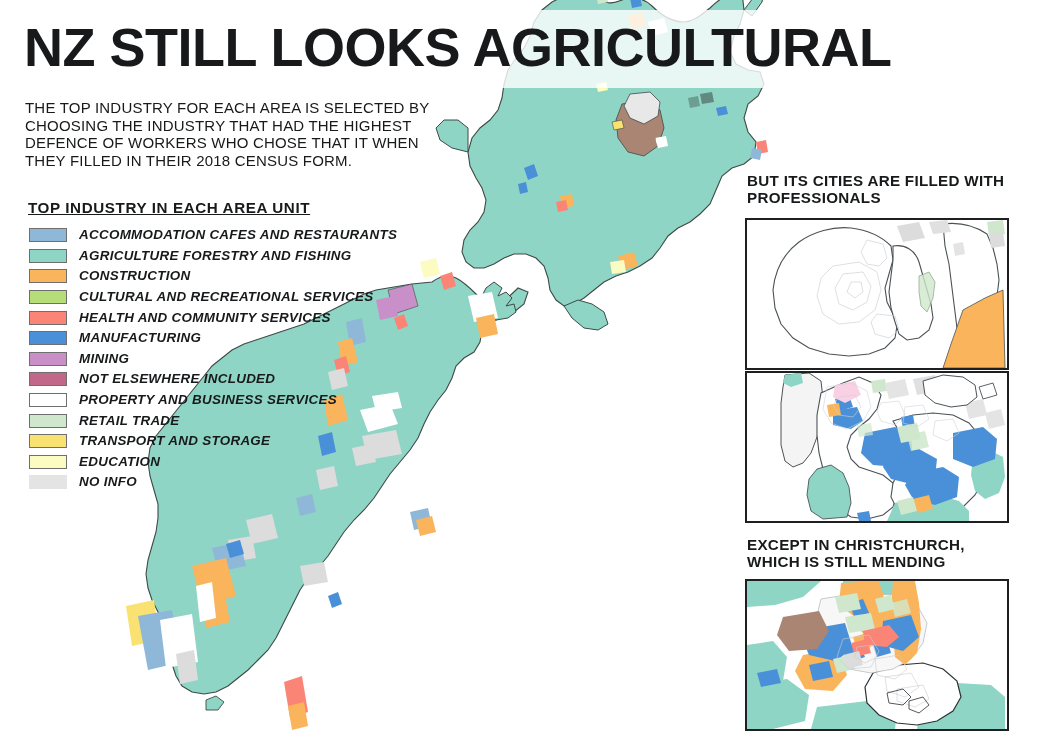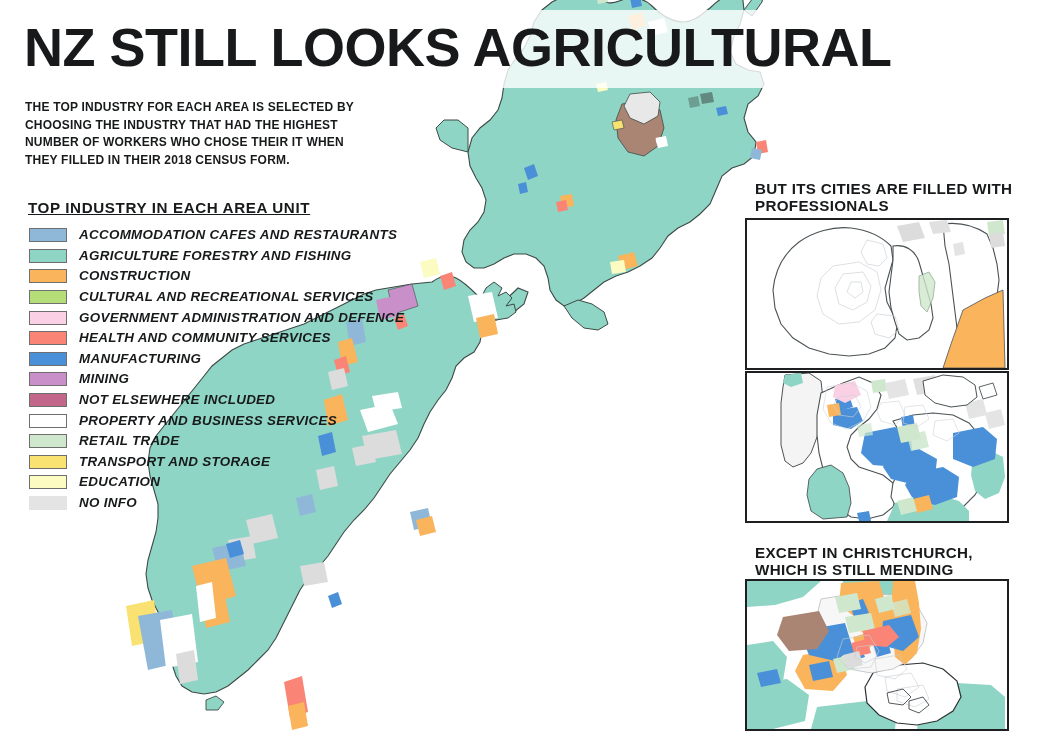--- a/index.html
+++ b/index.html
@@ -51,23 +51,23 @@
     white-space: nowrap;
   }
 
   
   #subtitle {
     position: absolute;
     left: 25px;
     top: 99px;
     width: 460px;
     margin: 0;
-    font-size: 12px;
+    font-size: 15px;
     line-height: 17.6px;
-    font-weight: bold;
+    font-weight: normal;
     letter-spacing: 0.2px;
     color: #17191a;
   }
   #subtitle div { white-space: nowrap; }
 
   
   #legend {
     position: absolute;
     left: 25px;
     top: 199px;
@@ -104,21 +104,21 @@
     font-weight: bold;
     letter-spacing: 0.3px;
     color: #17191a;
     white-space: nowrap;
     text-align: right;
   }
 
   
   .inset-heading {
     position: absolute;
-    margin: 8px;
+    margin: 0;
     width: 290px;
     font-size: 15.2px;
     line-height: 17.4px;
     font-weight: bold;
     letter-spacing: 0.3px;
     color: #17191a;
   }
   .inset-heading div { white-space: nowrap; }
   .inset-frame {
     position: absolute;
@@ -275,21 +275,21 @@
       </g>
     </svg>
   </div>
 
   <div id="title-band"></div>
   <h1 id="poster-title">NZ STILL LOOKS AGRICULTURAL</h1>
 
   <div id="subtitle">
     <div>THE TOP INDUSTRY FOR EACH AREA IS SELECTED BY</div>
     <div>CHOOSING THE INDUSTRY THAT HAD THE HIGHEST</div>
-    <div>NUMBER OF WORKERS WHO CHOSE THEIR IT WHEN</div>
+    <div>DEFENCE OF WORKERS WHO CHOSE THAT IT WHEN</div>
     <div>THEY FILLED IN THEIR 2018 CENSUS FORM.</div>
   </div>
 
   <div id="legend">
     <div id="legend-title">TOP INDUSTRY IN EACH AREA UNIT</div>
 
     <div class="legend-row">
       <span class="legend-swatch" style="background:#8fb8d8"></span>
       <span class="legend-label">ACCOMMODATION CAFES AND RESTAURANTS</span>
     </div>
@@ -297,24 +297,20 @@
       <span class="legend-swatch" style="background:#8fd5c5"></span>
       <span class="legend-label">AGRICULTURE FORESTRY AND FISHING</span>
     </div>
     <div class="legend-row">
       <span class="legend-swatch" style="background:#f9b45c"></span>
       <span class="legend-label">CONSTRUCTION</span>
     </div>
     <div class="legend-row">
       <span class="legend-swatch" style="background:#b5dd78"></span>
       <span class="legend-label">CULTURAL AND RECREATIONAL SERVICES</span>
-    </div>
-    <div class="legend-row">
-      <span class="legend-swatch" style="background:#fad0e4"></span>
-      <span class="legend-label">GOVERNMENT ADMINISTRATION AND DEFENCE</span>
     </div>
     <div class="legend-row">
       <span class="legend-swatch" style="background:#fa8576"></span>
       <span class="legend-label">HEALTH AND COMMUNITY SERVICES</span>
     </div>
     <div class="legend-row">
       <span class="legend-swatch" style="background:#4a90d9"></span>
       <span class="legend-label">MANUFACTURING</span>
     </div>
     <div class="legend-row">

